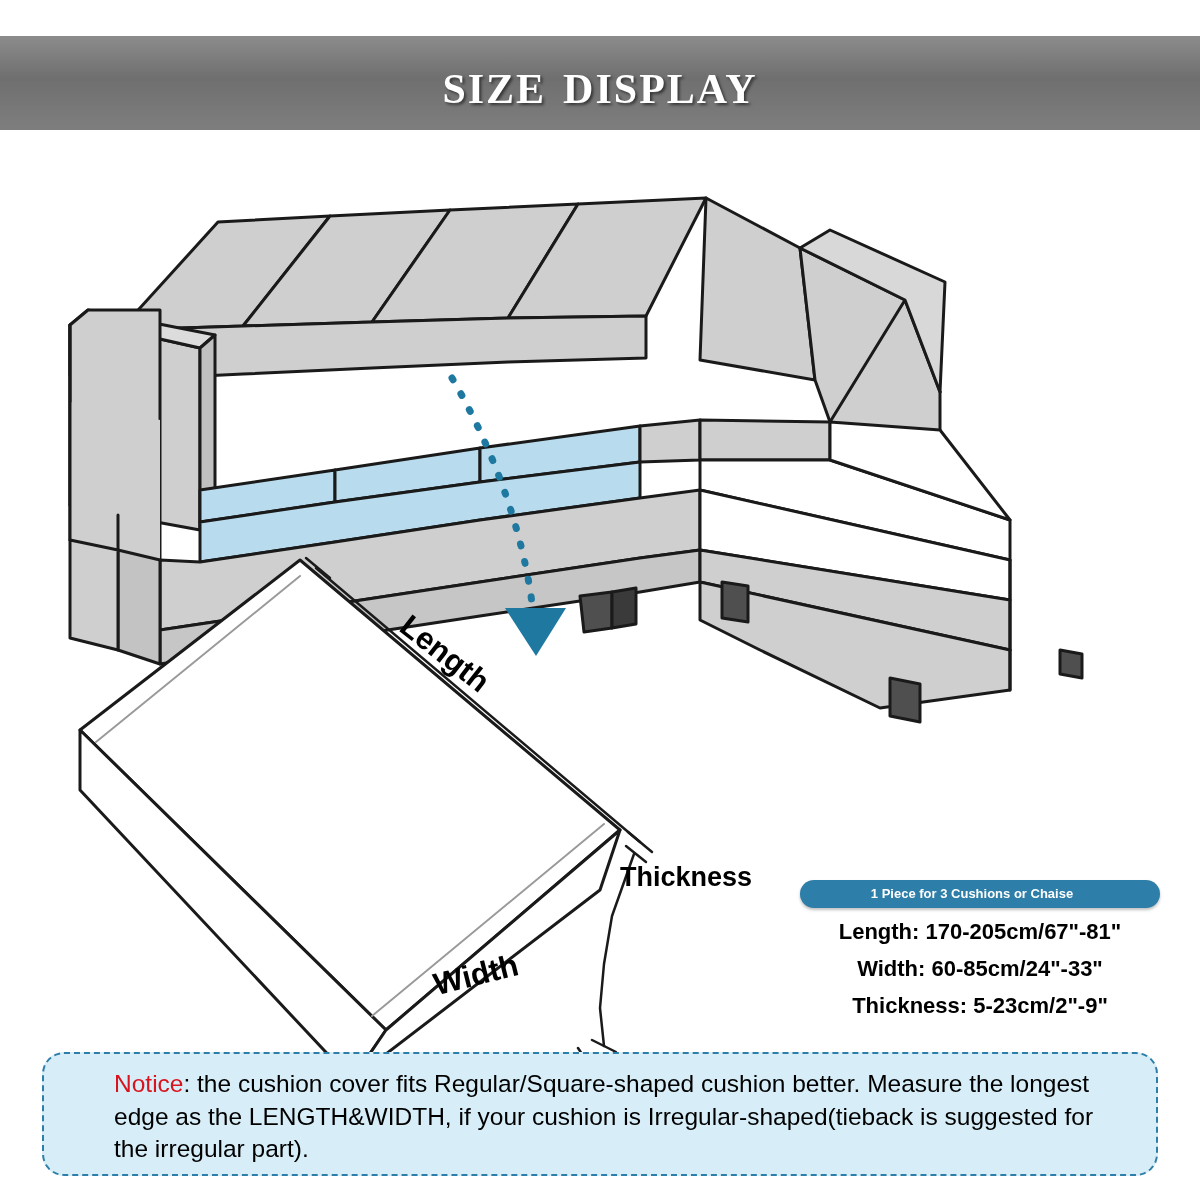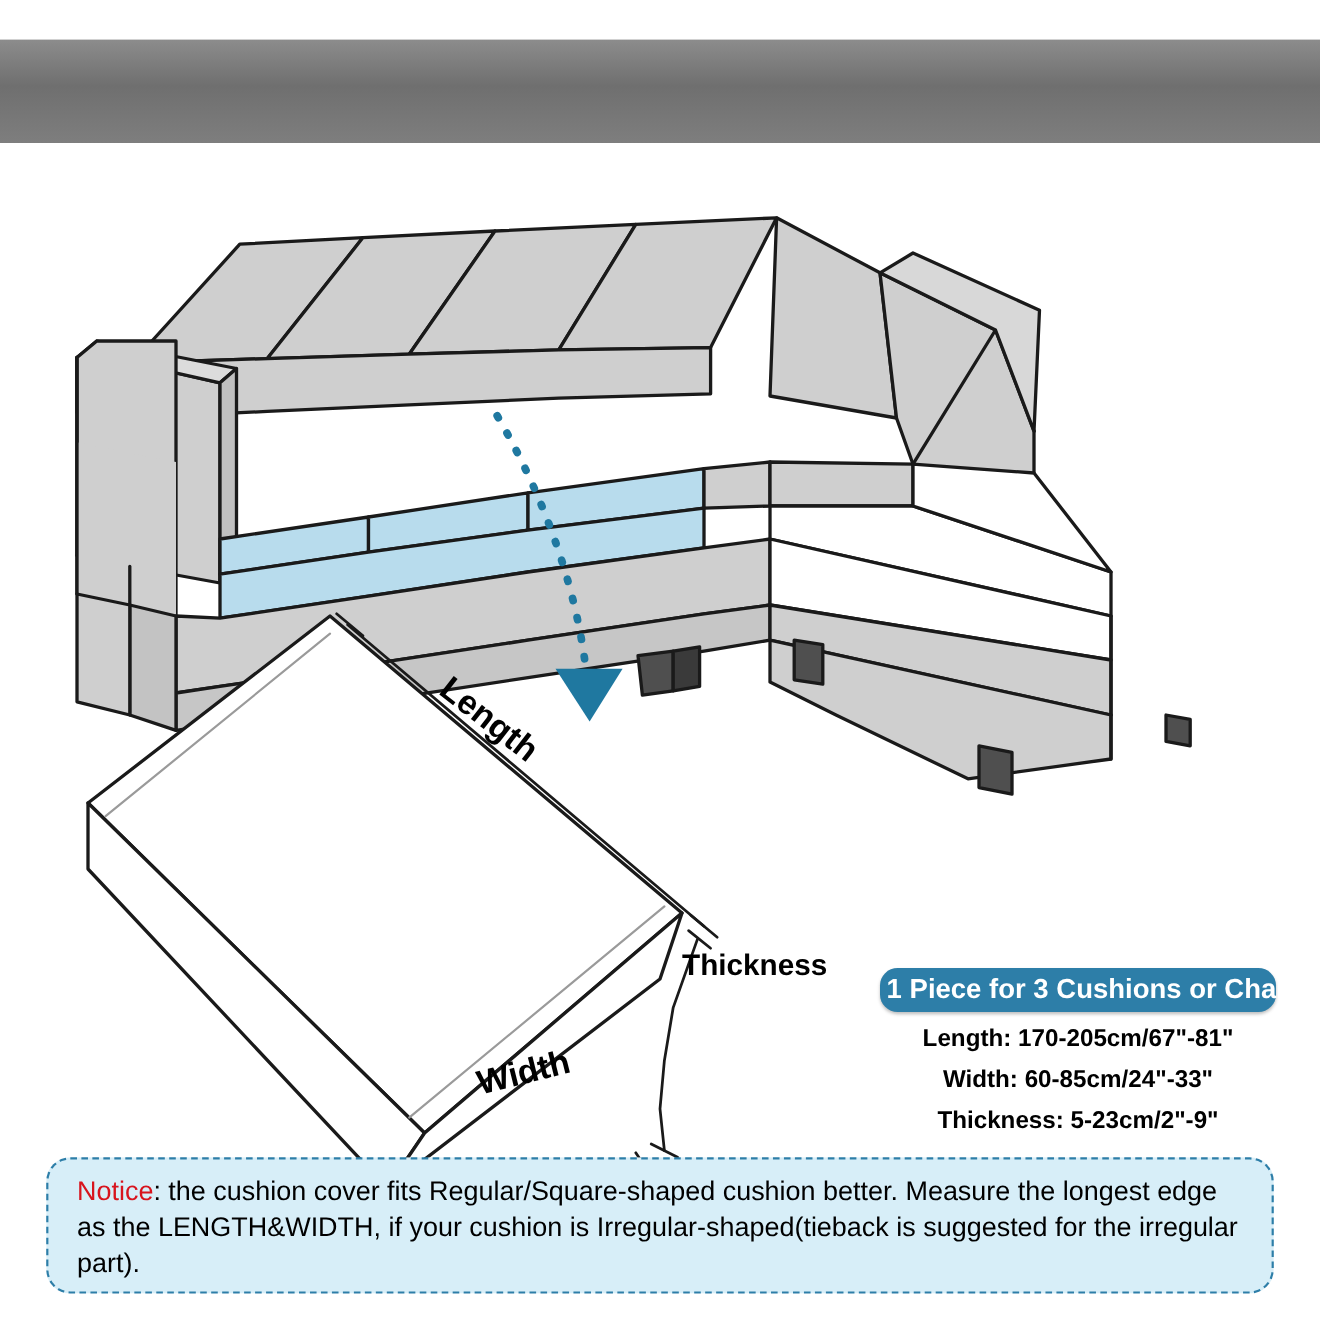--- a/index.html
+++ b/index.html
@@ -97,21 +97,21 @@
     left: 800px;
     top: 880px;
     width: 360px;
     text-align: center;
   }
   .spec-badge {
     display: block;
     background: #2d7ea8;
     color: #ffffff;
     border-radius: 16px;
-    font-size: 25px;
+    font-size: 13px;
     font-weight: bold;
     padding: 7px 22px 8px 6px;
     line-height: 1;
     box-shadow: 0 2px 3px rgba(0,0,0,0.25);
     white-space: nowrap;
     text-align: center;
   }
   .spec-line {
     display: block;
     color: #000000;
@@ -132,32 +132,36 @@
     border: 2px dashed #2d7ea8;
     border-radius: 22px;
     box-sizing: border-box;
     padding: 14px 26px 10px 26px;
   }
   .notice-text {
     font-size: 24.5px;
     line-height: 1.33;
     color: #000000;
     font-weight: normal;
+    margin-left: 44px;
   }
   .notice-word {
     color: #d8141e;
     font-weight: normal;
   }
 </style>
 </head>
 <body>
 
 <div id="page">
 
   <div class="header-bar"></div>
+  <div class="header-inner">
+    <div class="header-title">Size Display</div>
+  </div>
 
   <div class="illus">
     <svg width="1200" height="930" viewBox="0 0 1200 930" xmlns="http://www.w3.org/2000/svg">
       <g stroke="#1a1a1a" stroke-width="3" stroke-linejoin="round" stroke-linecap="round" fill="none">
 
         <path d="M120 200 L218 92 L330 86 L243 196 Z" fill="#cfcfcf"></path>
         <path d="M243 196 L330 86 L450 80 L372 192 Z" fill="#cfcfcf"></path>
         <path d="M372 192 L450 80 L578 74 L508 188 Z" fill="#cfcfcf"></path>
         <path d="M508 188 L578 74 L706 68 L646 186 Z" fill="#cfcfcf"></path>
 

